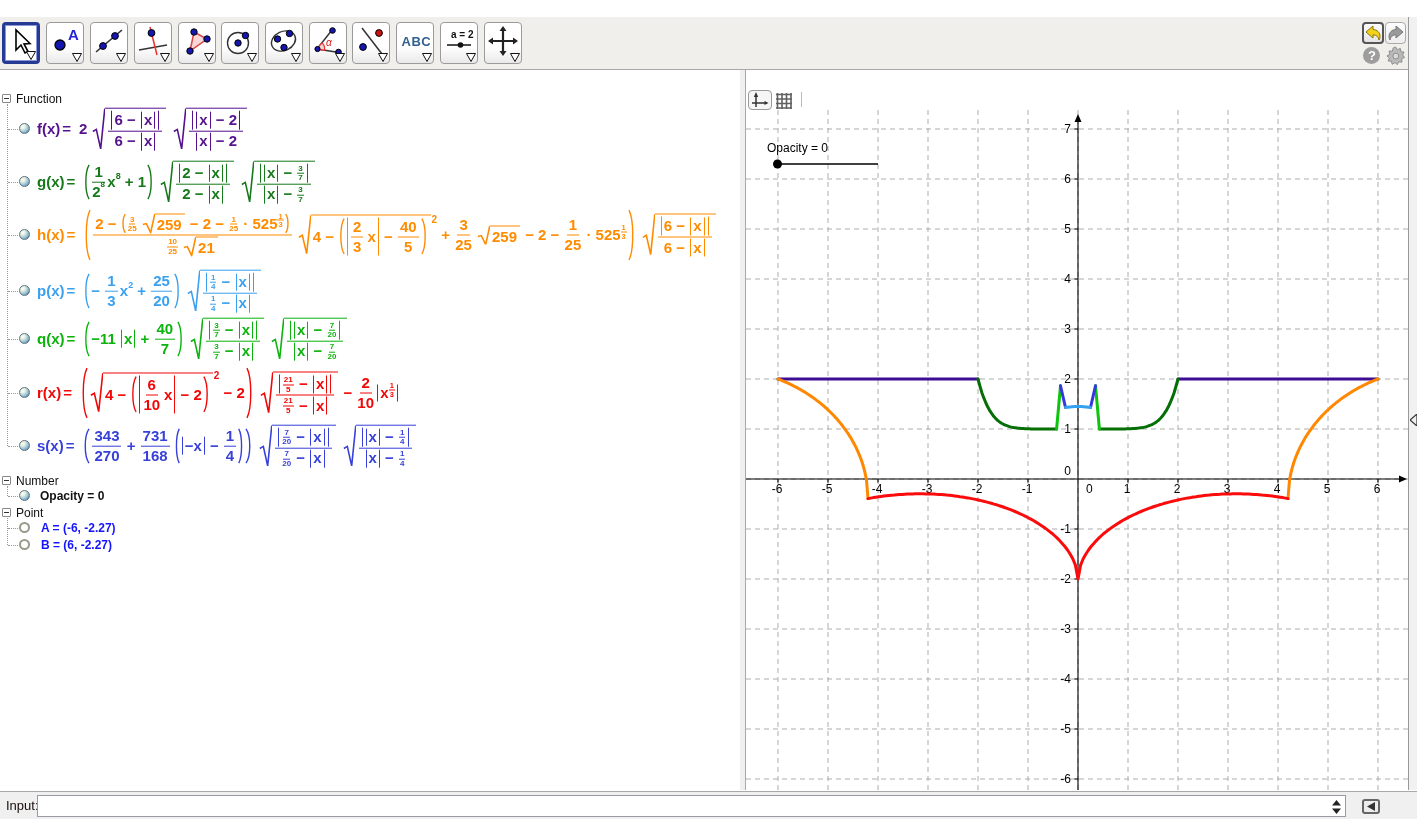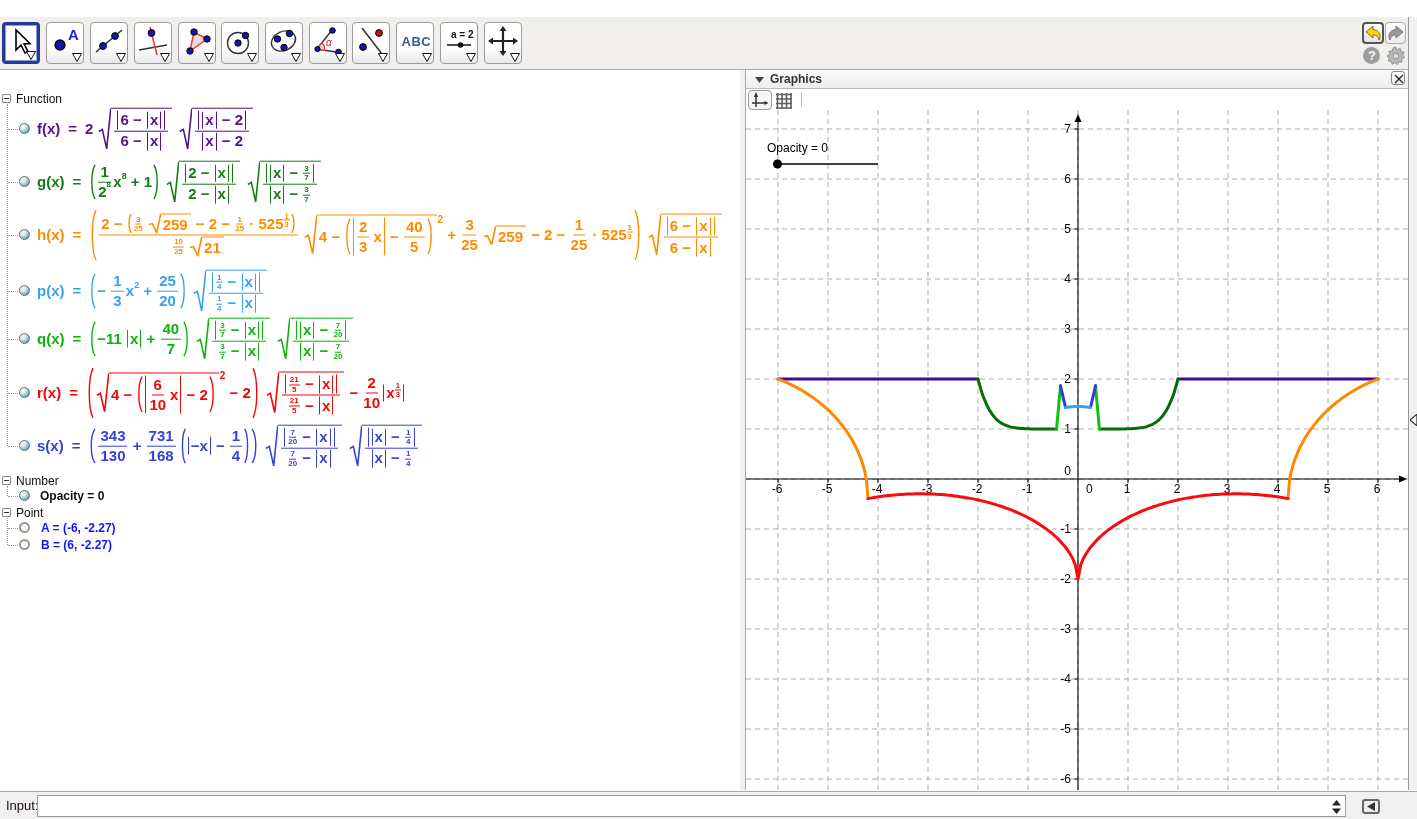--- a/index.html
+++ b/index.html
@@ -16,21 +16,21 @@
 #algebra{position:absolute;left:0;top:89px;width:740px;height:701px;background:#fff;overflow:hidden;}
 #splitter{position:absolute;left:740px;top:70px;width:6px;height:720px;background:#f0f0f0;border-right:1px solid #a8a8a8;}
 .thdr{position:absolute;font-size:12px;color:#111;}
 .tminus{position:absolute;width:9px;height:9px;border:1px solid #888;background:#fff;border-radius:1px;}
 .tminus:after{content:"";position:absolute;left:1px;top:3px;width:5px;height:1px;background:#333;}
 .marble{position:absolute;width:11px;height:11px;border-radius:50%;background:radial-gradient(circle at 30% 28%,#ffffff,#e2eedd 28%,#9cc3d8 58%,#5890b4 85%,#47799b);border:1px solid #5f7280;}
 .ptcirc{position:absolute;width:11px;height:11px;border-radius:50%;border:2px solid #9a9a8a;background:#fff;}
 .vdot{position:absolute;width:1px;border-left:1px dotted #9a9a9a;}
 .hdot{position:absolute;height:1px;border-top:1px dotted #9a9a9a;}
 .mrow{position:absolute;display:flex;align-items:center;font-weight:bold;white-space:nowrap;transform:translateY(-50%);line-height:1.12;}
-.mrow .fx{margin-right:6px;}
+.mrow .fx{}
 .mrow .eq{margin-right:8px;margin-left:2px;}
 .g{display:inline-flex;align-items:center;}
 .g.pin{margin:0 1px;}
 .fr{display:inline-flex;flex-direction:column;align-items:center;justify-content:center;margin:0 1px;}
 .fr>.nu{border-bottom:1.5px solid;padding:0 2px 1px;display:inline-flex;align-items:center;justify-content:center;}
 .fr>.de{padding-top:1px;display:inline-flex;align-items:center;justify-content:center;}
 .fr.sm{font-size:8px;margin:0 1px;line-height:0.95;}
 .fr.sm>.nu{border-bottom-width:1px;padding:0 1px 1px;}
 .fr.sm>.de{padding-top:0;}
 .fr.xs{font-size:7.5px;margin:0;line-height:1;}
@@ -185,31 +185,20 @@
         </svg>
       </span>
       <span style="position:absolute;left:1363px;top:30px;width:17px;height:17px;border-radius:50%;background:#9d9d9d;">
         <span style="position:absolute;left:5px;top:1px;color:#fff;font-weight:bold;font-size:13px;">?</span>
       </span>
       <svg width="19" height="19" viewBox="0 0 20 20" style="position:absolute;left:1386px;top:29px">
         <path d="M10,1 L12,4 L15,2.5 L15.8,6 L19,6.5 L17.5,9.5 L19.6,12 L16.5,13.5 L16.8,17 L13.3,16.6 L12,19.6 L9.3,17.5 L6.5,19.3 L5.6,16 L2.2,15.8 L3.6,12.7 L1,10.5 L4,8.7 L3.2,5.3 L6.7,5.4 L7.6,2 Z" fill="#b9b9b9" stroke="#8b8b8b"></path>
         <circle cx="10.4" cy="10.6" r="3.1" fill="#d9d9d9" stroke="#8b8b8b"></circle>
       </svg>
     </div>
-  <div class="phead" style="left:746px;width:662px;">
-    <svg width="9" height="8" style="position:absolute;left:9px;top:6px">
-        <polygon points="0,1 9,1 4.5,7" fill="#444"></polygon>
-      </svg>
-    <span style="position:absolute;left:24px;top:2px;font-weight:bold;">Graphics</span>
-    <span class="pclose" style="left:645px;top:1px;">
-        <svg width="10" height="10">
-          <path d="M1,1 L9,9 M9,1 L1,9" stroke="#222" stroke-width="1.2"></path>
-        </svg>
-      </span>
-  </div>
   <div id="algebra">
       <span class="tminus" style="left:2px;top:5px"></span>
       <span class="thdr" style="left:16px;top:3px">Function</span>
       <span class="vdot" style="left:7px;top:15px;height:342px"></span>
       <span class="hdot" style="left:8px;top:40px;width:10px"></span>
       <span class="marble" style="left:19px;top:34px"></span>
       <span class="hdot" style="left:8px;top:93px;width:10px"></span>
       <span class="marble" style="left:19px;top:87px"></span>
       <span class="hdot" style="left:8px;top:146px;width:10px"></span>
       <span class="marble" style="left:19px;top:140px"></span>
@@ -1004,21 +993,21 @@
               <path d="M7,3 C2,22 2,78 7,97" fill="none" stroke="currentColor" stroke-width="1.4" vector-effect="non-scaling-stroke"></path>
             </svg>
           </span>
           <span class="g pin">
             <span class="g">
               <span class="fr ">
                 <span class="nu">
                   <span>343</span>
                 </span>
                 <span class="de">
-                  <span>130</span>
+                  <span>270</span>
                 </span>
               </span>
               <span>&nbsp;+&nbsp;</span>
               <span class="fr ">
                 <span class="nu">
                   <span>731</span>
                 </span>
                 <span class="de">
                   <span>168</span>
                 </span>

